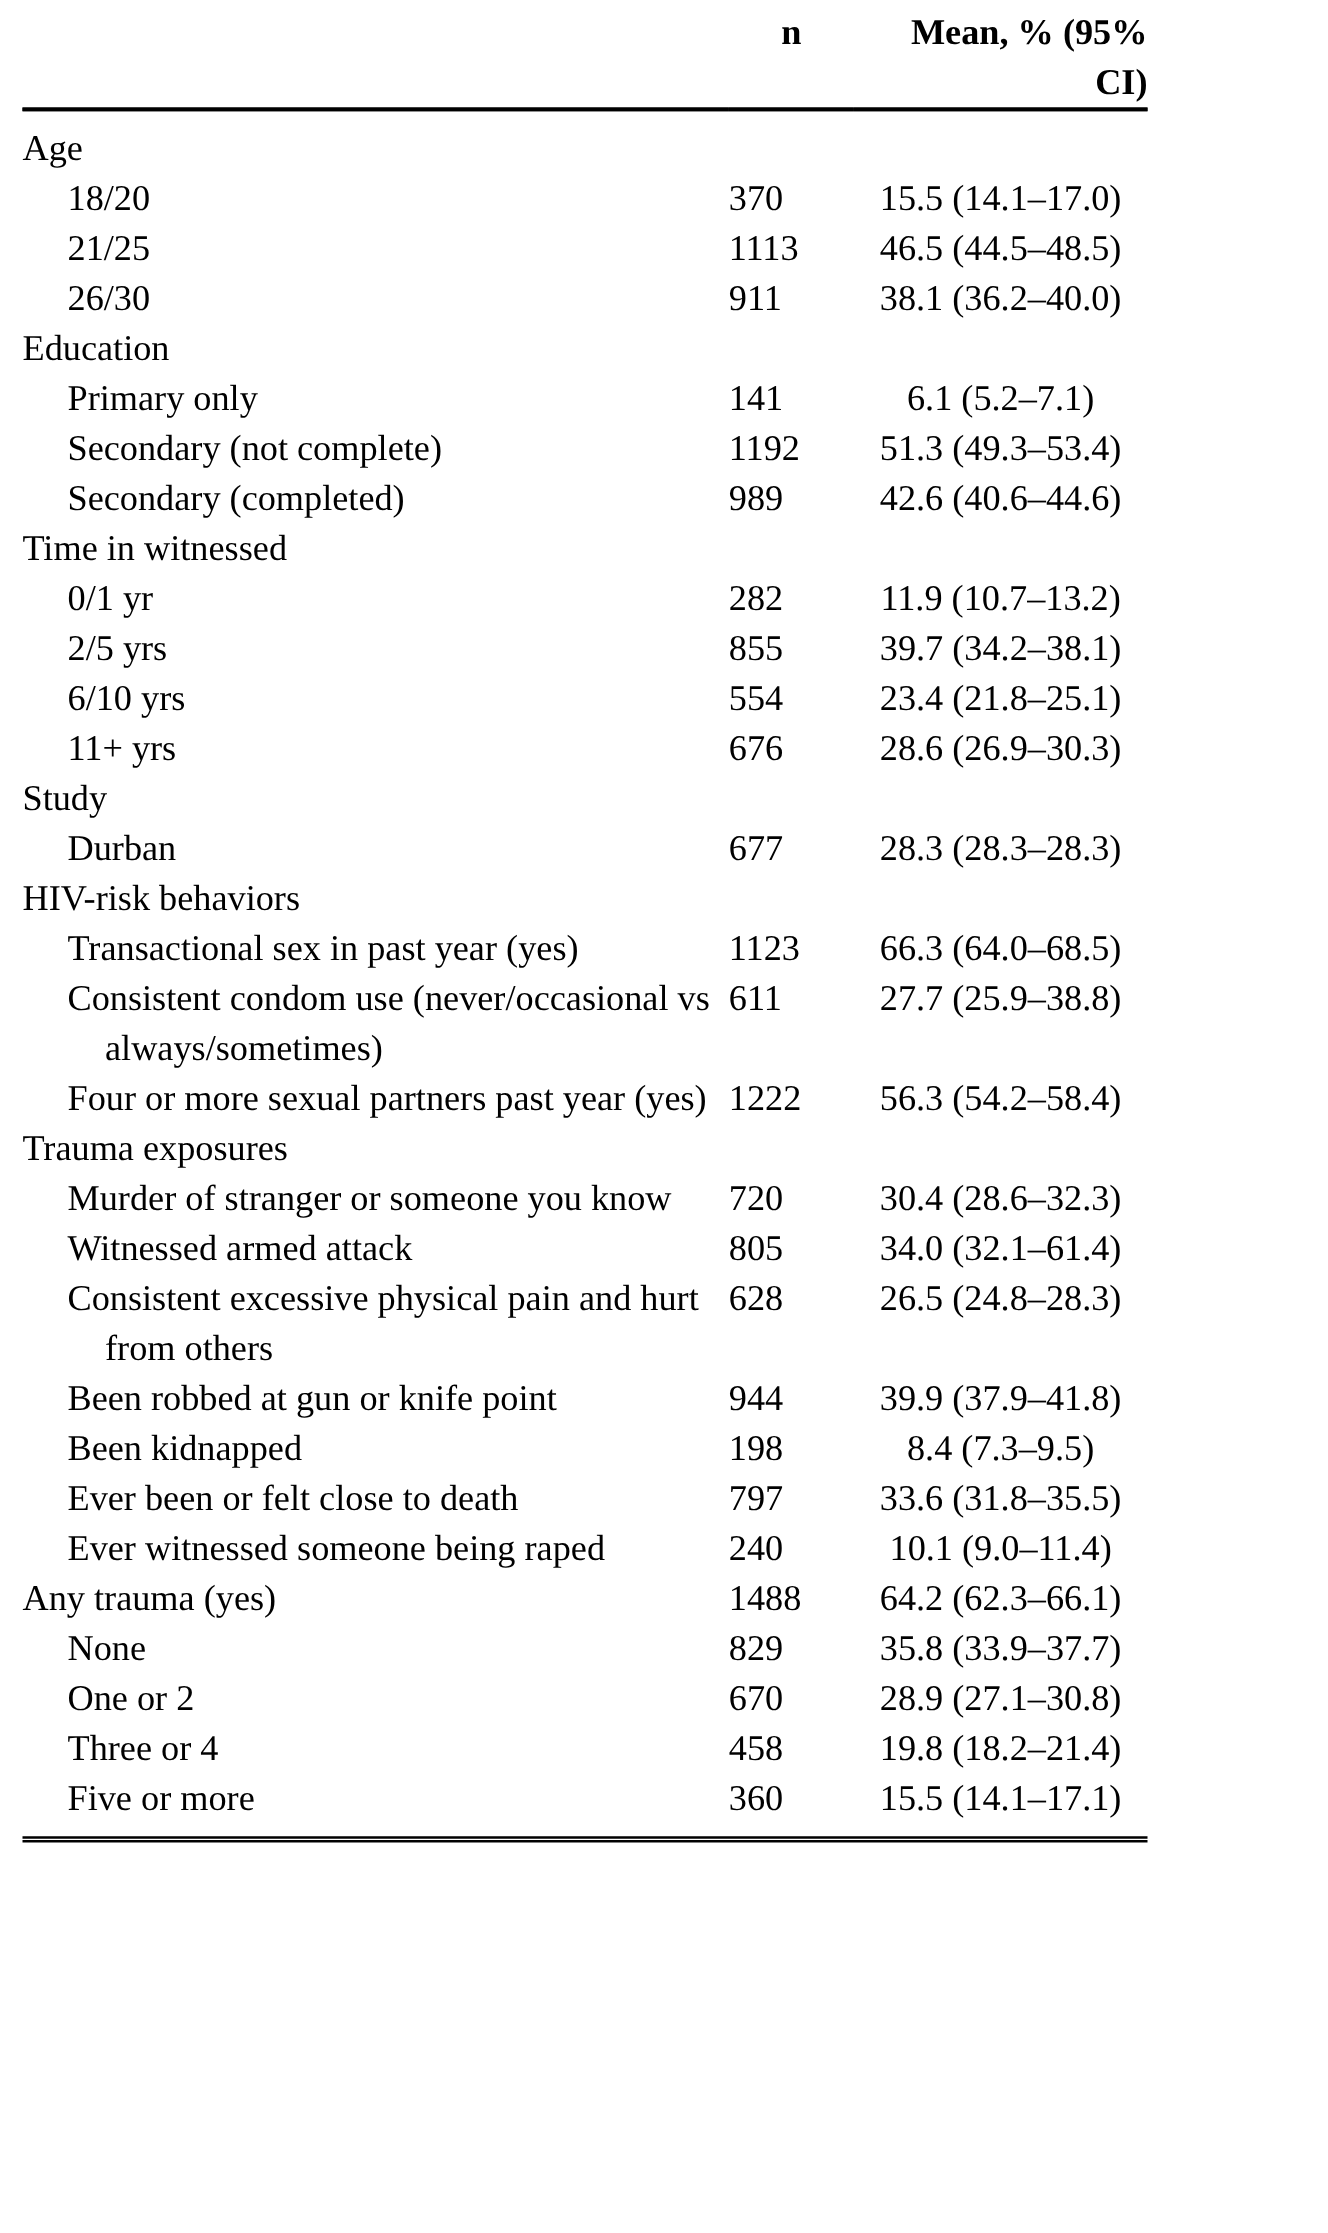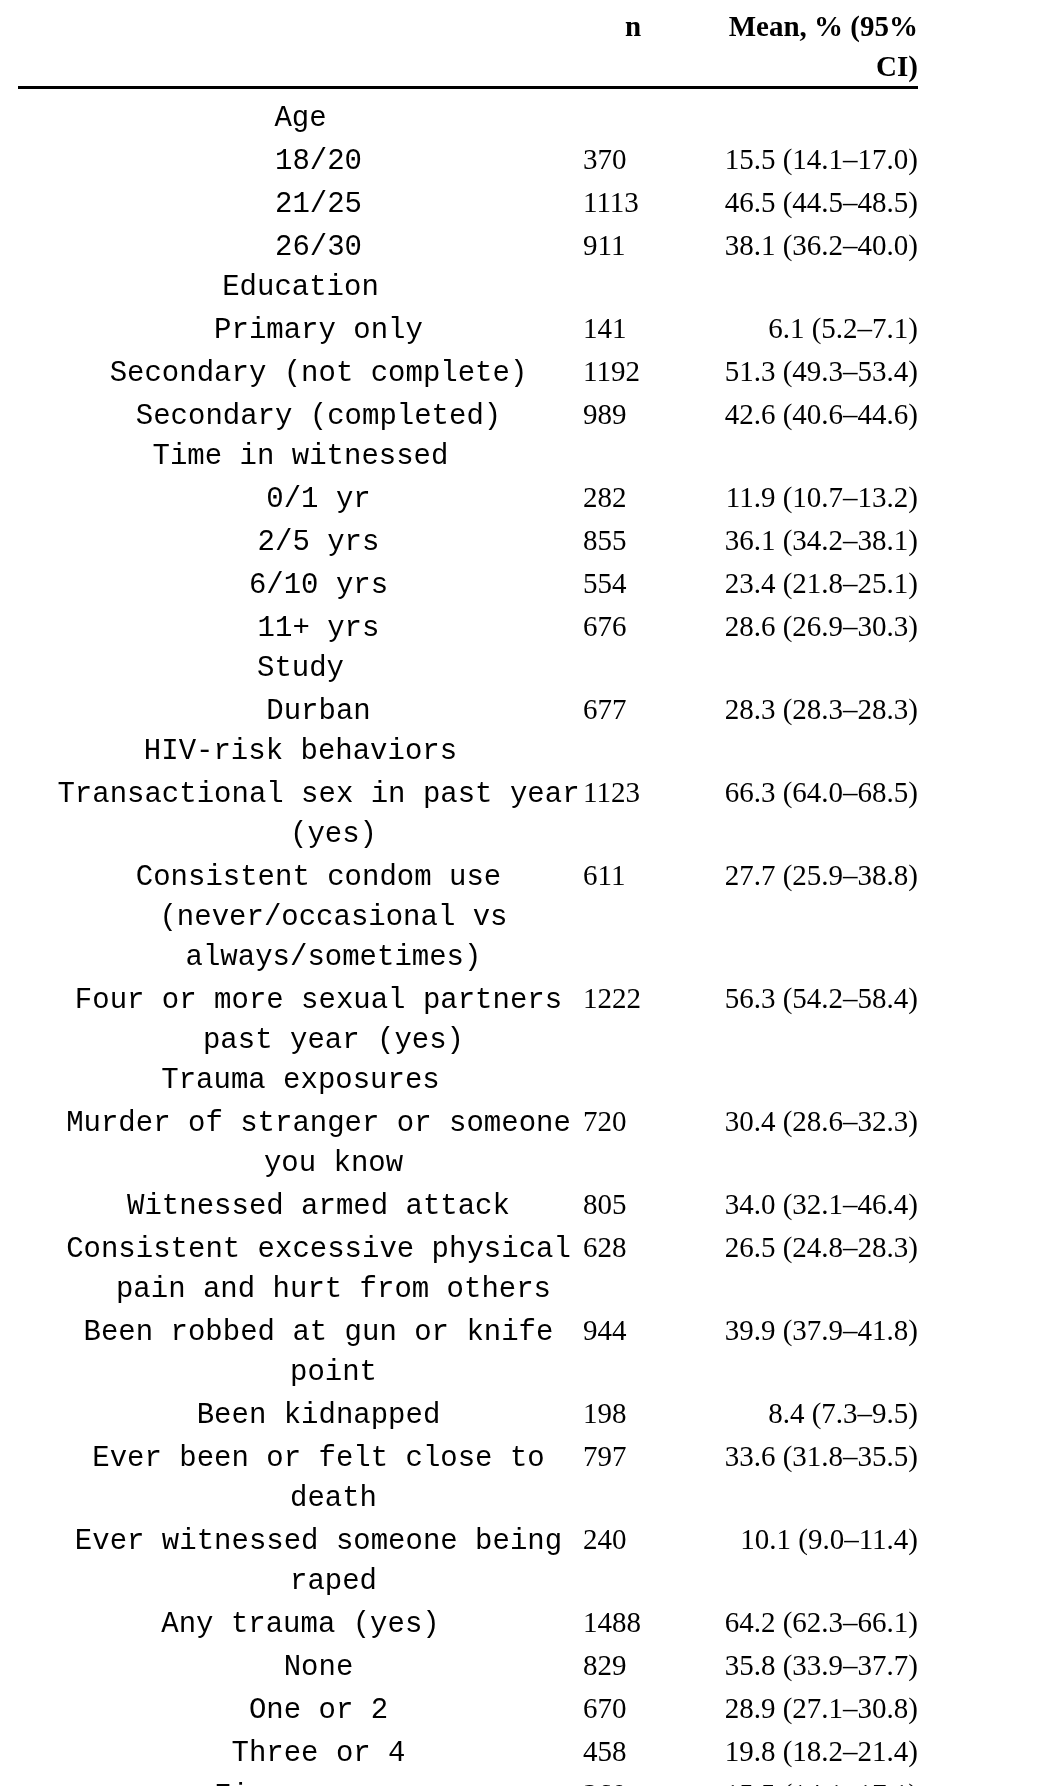--- a/index.html
+++ b/index.html
@@ -35,34 +35,33 @@
     border-bottom: 3px solid #000000;
     padding-bottom: 4px;
   }
   col.col-label { width: 565px; }
   col.col-n     { width: 100px; }
   col.col-mean  { width: 235px; }
   th.h-label { text-align: left; }
   th.h-n     { text-align: center; padding-right: 30px; }
   th.h-mean  { text-align: right; }
   td.cell-label {
-    text-align: center;
+    text-align: left;
     padding-left: 6px;
-    font-family: Liberation Mono, monospace;
   }
   tr.row-item td.cell-label {
     padding-left: 66px;
     text-indent: -30px;
   }
   td.cell-n {
     padding-right: 14px;
     white-space: nowrap;
   }
   td.cell-mean {
-    text-align: right;
+    text-align: center;
     white-space: nowrap;
   }
   tbody tr:first-child td { padding-top: 10px; }
   tbody tr:last-child td  { padding-bottom: 8px; }
   .double-rule {
     width: 900px;
     height: 5px;
     border-top: 2px solid #000000;
     border-bottom: 2px solid #000000;
     box-sizing: border-box;
@@ -133,21 +132,21 @@
           <td class="cell-mean"></td>
         </tr>
         <tr class="row-item">
           <td class="cell-label">0/1 yr</td>
           <td class="cell-n">282</td>
           <td class="cell-mean">11.9 (10.7–13.2)</td>
         </tr>
         <tr class="row-item">
           <td class="cell-label">2/5 yrs</td>
           <td class="cell-n">855</td>
-          <td class="cell-mean">36.1 (34.2–38.1)</td>
+          <td class="cell-mean">39.7 (34.2–38.1)</td>
         </tr>
         <tr class="row-item">
           <td class="cell-label">6/10 yrs</td>
           <td class="cell-n">554</td>
           <td class="cell-mean">23.4 (21.8–25.1)</td>
         </tr>
         <tr class="row-item">
           <td class="cell-label">11+ yrs</td>
           <td class="cell-n">676</td>
           <td class="cell-mean">28.6 (26.9–30.3)</td>
@@ -188,21 +187,21 @@
           <td class="cell-mean"></td>
         </tr>
         <tr class="row-item">
           <td class="cell-label">Murder of stranger or someone you know</td>
           <td class="cell-n">720</td>
           <td class="cell-mean">30.4 (28.6–32.3)</td>
         </tr>
         <tr class="row-item">
           <td class="cell-label">Witnessed armed attack</td>
           <td class="cell-n">805</td>
-          <td class="cell-mean">34.0 (32.1–46.4)</td>
+          <td class="cell-mean">34.0 (32.1–61.4)</td>
         </tr>
         <tr class="row-item">
           <td class="cell-label">Consistent excessive physical pain and hurt from others</td>
           <td class="cell-n">628</td>
           <td class="cell-mean">26.5 (24.8–28.3)</td>
         </tr>
         <tr class="row-item">
           <td class="cell-label">Been robbed at gun or knife point</td>
           <td class="cell-n">944</td>
           <td class="cell-mean">39.9 (37.9–41.8)</td>

